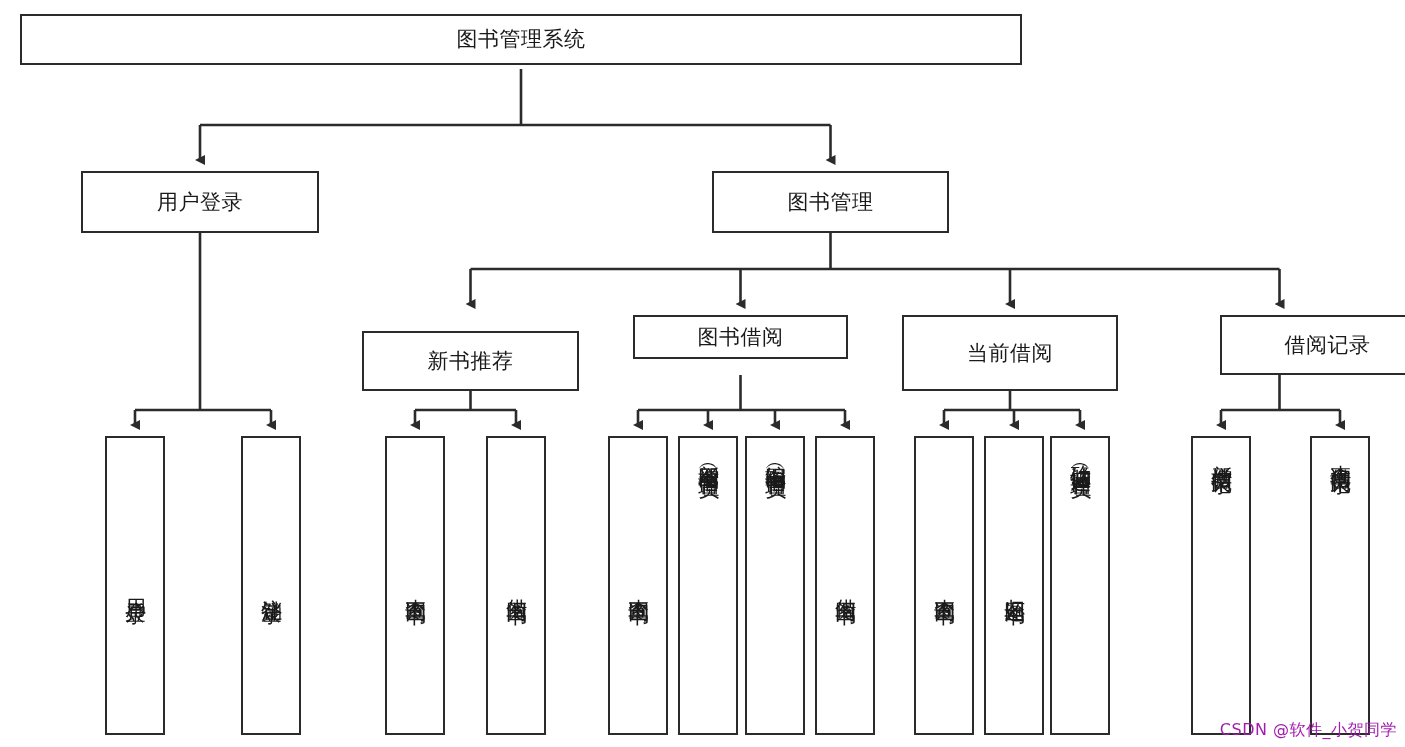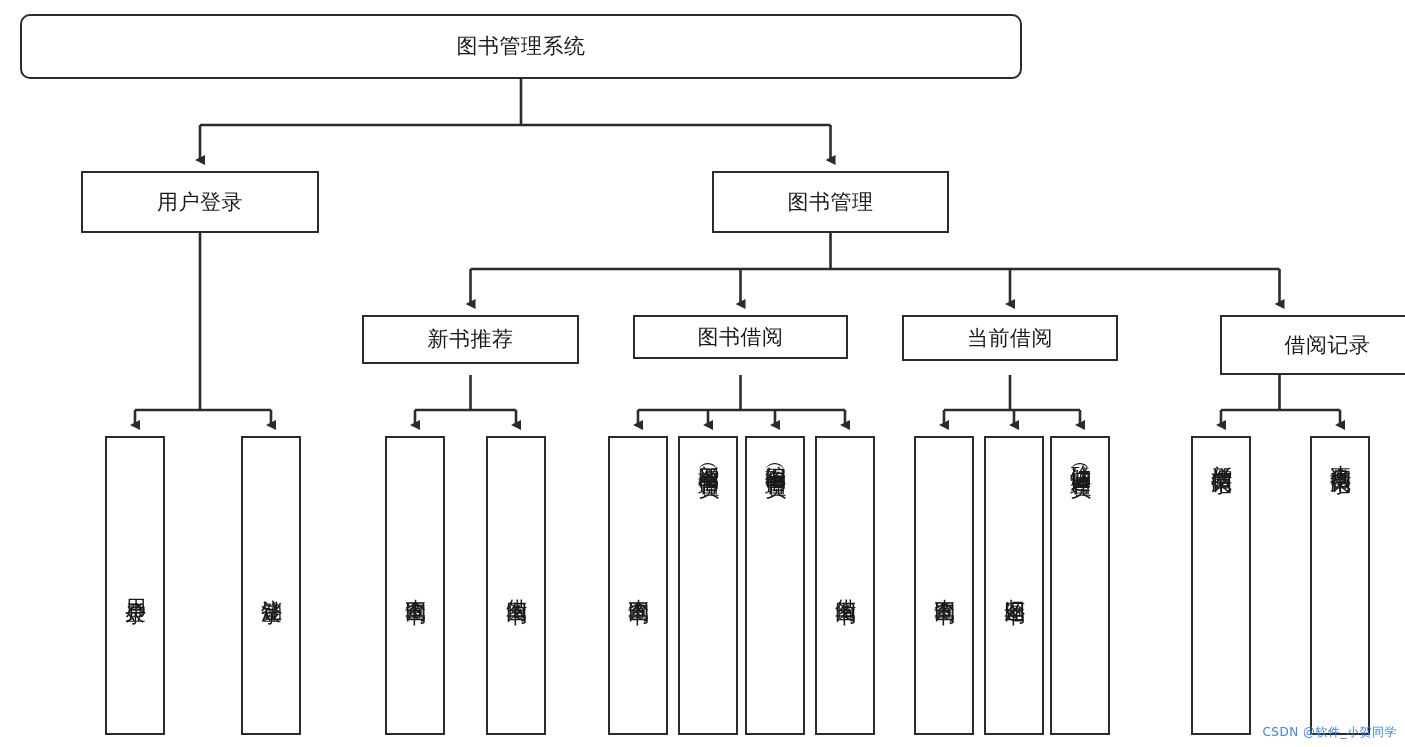--- a/index.html
+++ b/index.html
@@ -63,22 +63,22 @@
     top: 0;
     width: 1405px;
     height: 747px;
     z-index: 1;
     pointer-events: none;
   }
   #watermark {
     position: absolute;
     right: 8px;
     bottom: 6px;
-    font-size: 12px;
-    color: #3b82f6;
+    font-size: 16px;
+    color: #a21caf;
     letter-spacing: 0.5px;
     white-space: nowrap;
     z-index: 5;
   }
 </style>
 </head>
 <body>
 
 <div id="canvas">
   <svg id="edges" viewBox="0 0 1405 747">
@@ -117,36 +117,36 @@
         <path d="M944,410 L944,425" marker-end="url(#arrow)"></path>
         <path d="M1014,410 L1014,425" marker-end="url(#arrow)"></path>
         <path d="M1080,410 L1080,425" marker-end="url(#arrow)"></path>
         <path d="M1279.5,375 L1279.5,410"></path>
         <path d="M1221,410 L1340,410"></path>
         <path d="M1221,410 L1221,425" marker-end="url(#arrow)"></path>
         <path d="M1340,410 L1340,425" marker-end="url(#arrow)"></path>
       </g>
   </svg>
   <div id="node-layer">
-      <div class="node" style="left: 20px; top: 14px; width: 1002px; height: 65px; border-radius: 10px;">
+      <div class="node" style="left: 20px; top: 14px; width: 1002px; height: 51px;">
         <span class="label">图书管理系统</span>
       </div>
       <div class="node" style="left: 81px; top: 171px; width: 238px; height: 62px;">
         <span class="label">用户登录</span>
       </div>
       <div class="node" style="left: 712px; top: 171px; width: 237px; height: 62px;">
         <span class="label">图书管理</span>
       </div>
-      <div class="node" style="left: 362px; top: 315px; width: 217px; height: 49px;">
+      <div class="node" style="left: 362px; top: 331px; width: 217px; height: 60px;">
         <span class="label">新书推荐</span>
       </div>
       <div class="node" style="left: 633px; top: 315px; width: 215px; height: 44px;">
         <span class="label">图书借阅</span>
       </div>
-      <div class="node" style="left: 902px; top: 315px; width: 216px; height: 46px;">
+      <div class="node" style="left: 902px; top: 315px; width: 216px; height: 76px;">
         <span class="label">当前借阅</span>
       </div>
       <div class="node" style="left: 1172px; top: 315px; width: 215px; height: 60px; margin-left: 48px;">
         <span class="label">借阅记录</span>
       </div>
       <div class="node vertical vmid" style="left: 105px; top: 436px; width: 60px; height: 299px;">
         <span class="label">用户登录</span>
       </div>
       <div class="node vertical vmid" style="left: 241px; top: 436px; width: 60px; height: 299px;">
         <span class="label">注销登录</span>

